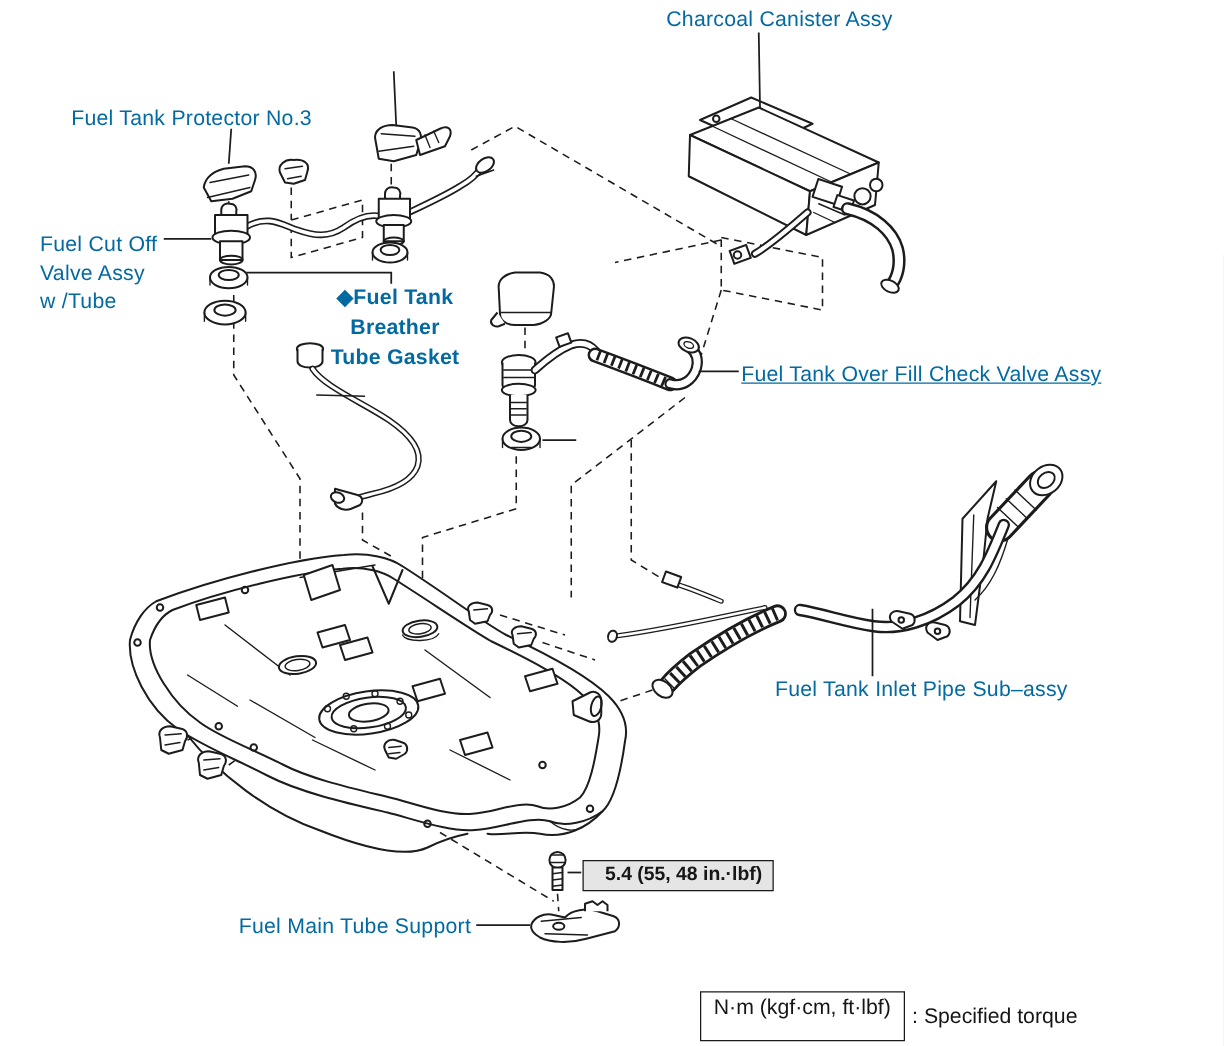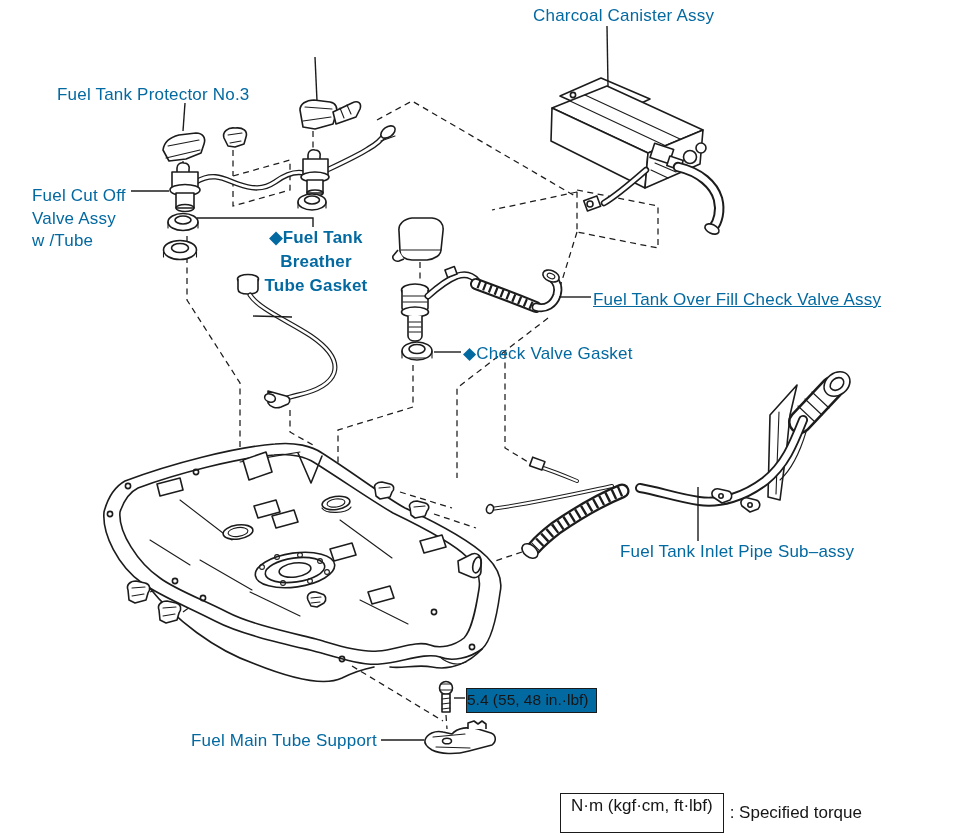--- a/index.html
+++ b/index.html
@@ -8,22 +8,22 @@
     font-family:"Liberation Sans",sans-serif;color:#161616;overflow:hidden;
   }
   .stage svg{position:absolute;left:0;top:0;}
   .lbl{
     position:absolute;font-size:17px;line-height:22.5px;letter-spacing:.2px;
     white-space:pre-line;color:#0369a1;
   }
   .lbl.center{text-align:center;font-weight:bold;}
   .lbl.tight{line-height:24px;}
   .torque-box{
-    position:absolute;border:1.6px solid #1a1a1a;background:#0369a1;
-    font-size:15.5px;font-weight:normal;padding:2px 8px 3px 0;white-space:nowrap;
+    position:absolute;border:1.6px solid #1a1a1a;background:#e5e5e5;
+    font-size:15.5px;font-weight:bold;padding:2px 8px 3px 17px;white-space:nowrap;
   }
   .legend{position:absolute;font-size:17px;white-space:nowrap;display:flex;align-items:center;}
   .legend-box{
     display:inline-block;border:1.6px solid #1a1a1a;padding:2px 10px 16px 10px;background:#fff;
   }
   .legend-label{display:inline-block;margin-left:6px;}
   
   .ln{fill:none;stroke:#1c1c1c;stroke-width:1.6;stroke-linecap:round;stroke-linejoin:round;}
   .thin{stroke-width:1.1;}
   .fillw{fill:#fff;stroke:#1c1c1c;stroke-width:1.6;stroke-linejoin:round;}
@@ -297,21 +297,20 @@
 
   <div class="lbl" style="left:533px;top:5px;">Charcoal Canister Assy</div>
   <div class="lbl" style="left:57px;top:84px;">Fuel Tank Protector No.3</div>
   <div class="lbl" style="left:32px;top:161px;margin-top:24px;">Fuel Cut Off
 Valve Assy
 w /Tube</div>
   <div class="lbl center tight" style="left:255px;top:226px;width:122px;">◆Fuel Tank
 Breather
 Tube Gasket</div>
   <div class="lbl" style="left:593px;top:289px;text-decoration:underline;">Fuel Tank Over Fill Check Valve Assy</div>
-  <div class="lbl" style="left:463px;top:343px;">◆Check Valve Gasket</div>
   <div class="lbl" style="left:620px;top:541px;">Fuel Tank Inlet Pipe Sub–assy</div>
   <div class="lbl" style="left:191px;top:730px;">Fuel Main Tube Support</div>
 
   <div class="torque-box" style="left:466px;top:688px;">5.4 (55, 48 in.·lbf)</div>
 
   <div class="legend" style="left:560px;top:793px;">
     <span class="legend-box">N·m (kgf·cm, ft·lbf)</span>
     <span class="legend-label">: Specified torque</span>
   </div>
 

